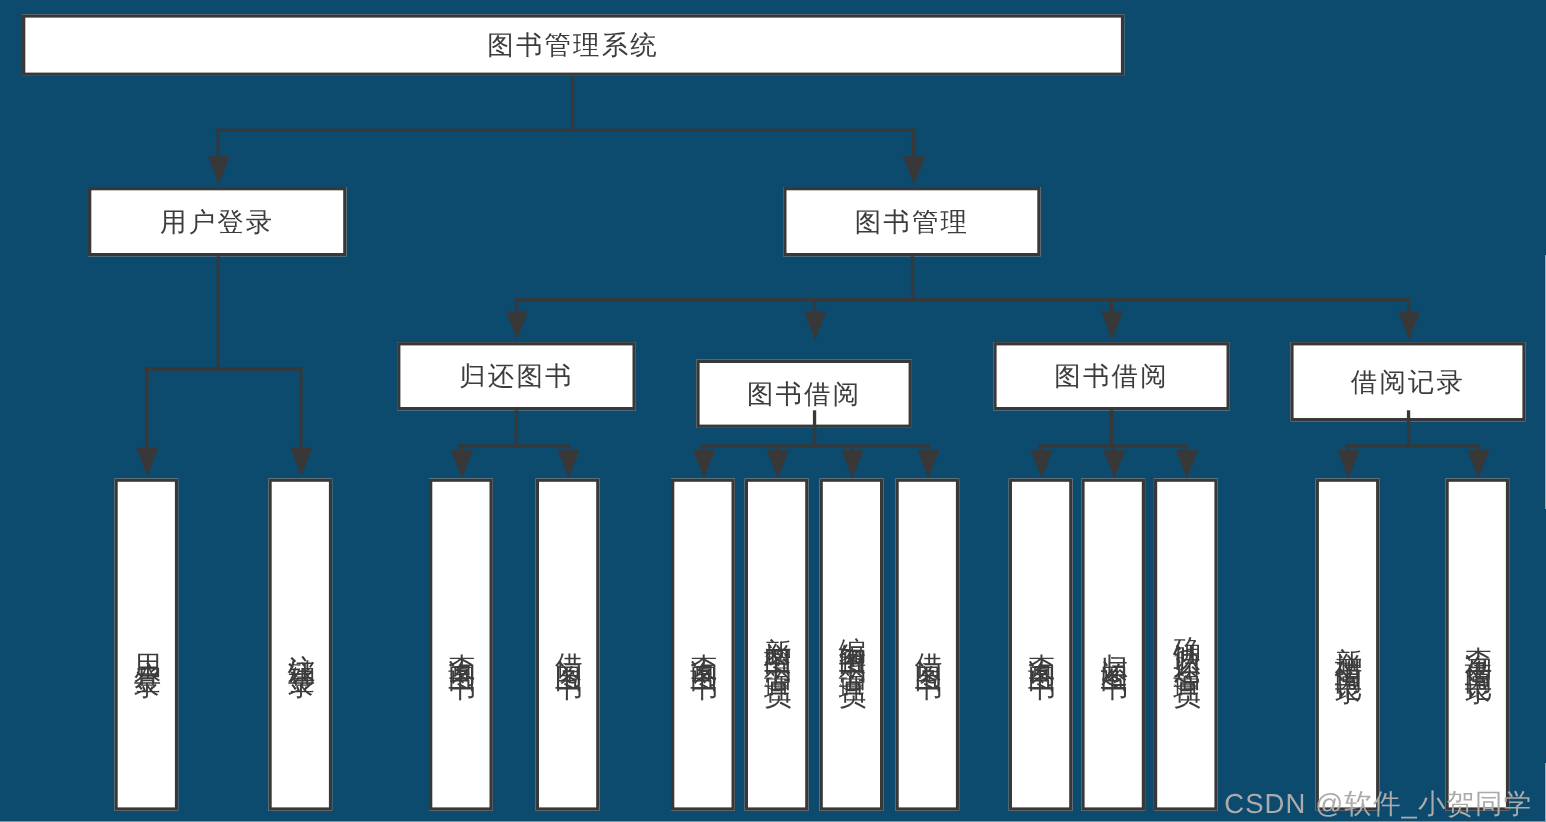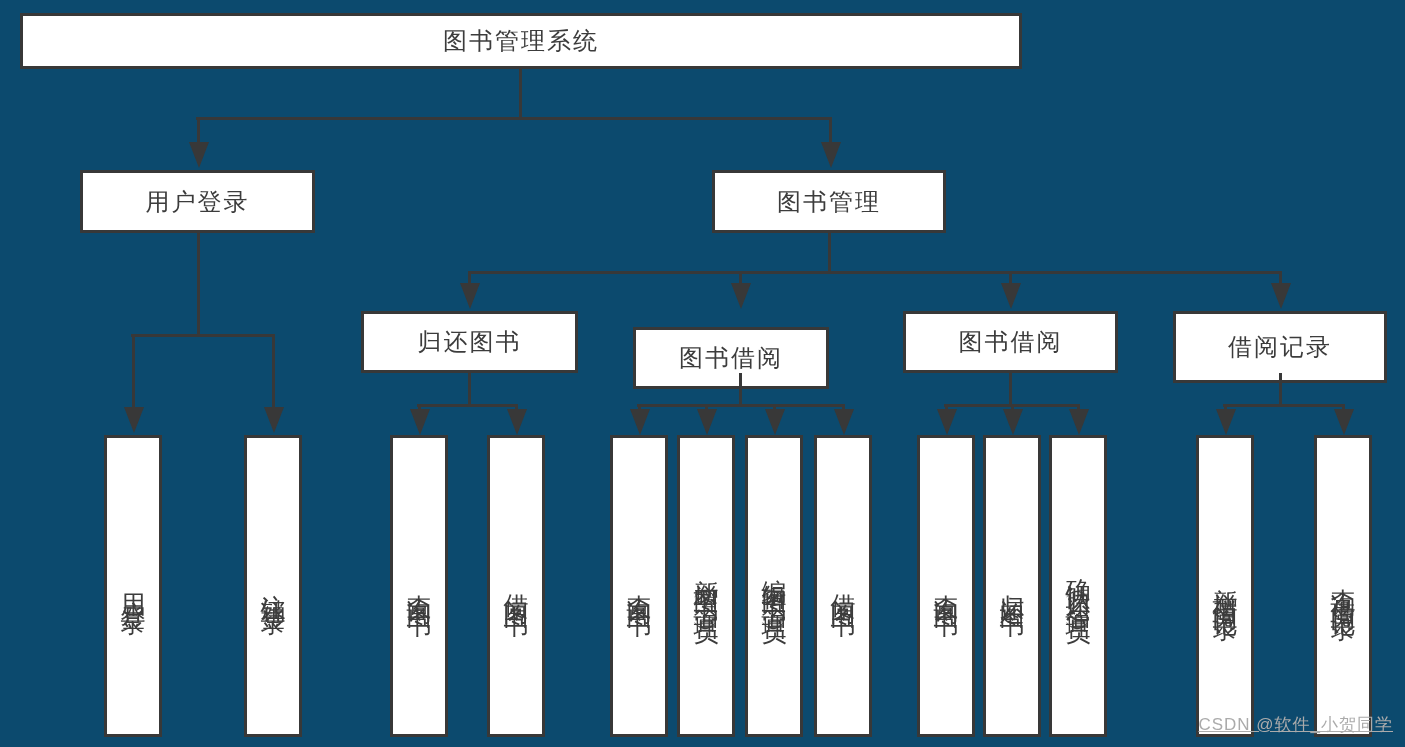--- a/index.html
+++ b/index.html
@@ -46,27 +46,26 @@
   .arrow::after{
     content:"";
     position:absolute;top:100%;left:50%;
     margin-left:-10px;
     border:10px solid transparent;
     border-top:26px solid var(--line);
     border-bottom:0;
   }
   .watermark{
     position:absolute;
-    right:12px;bottom:11px;
+    right:12px;bottom:0;
     color:#ababab;
-    font-size:17px;
+    font-size:25px;
     letter-spacing:1px;
     z-index:5;
     white-space:nowrap;
-    text-decoration:underline;
   }
 </style>
 </head>
 <body>
 
 <div id="canvas">
 
   <div class="box" style="left:20px;top:13px;width:1002px;height:56px;">
     <span class="lbl">图书管理系统</span>
   </div>

